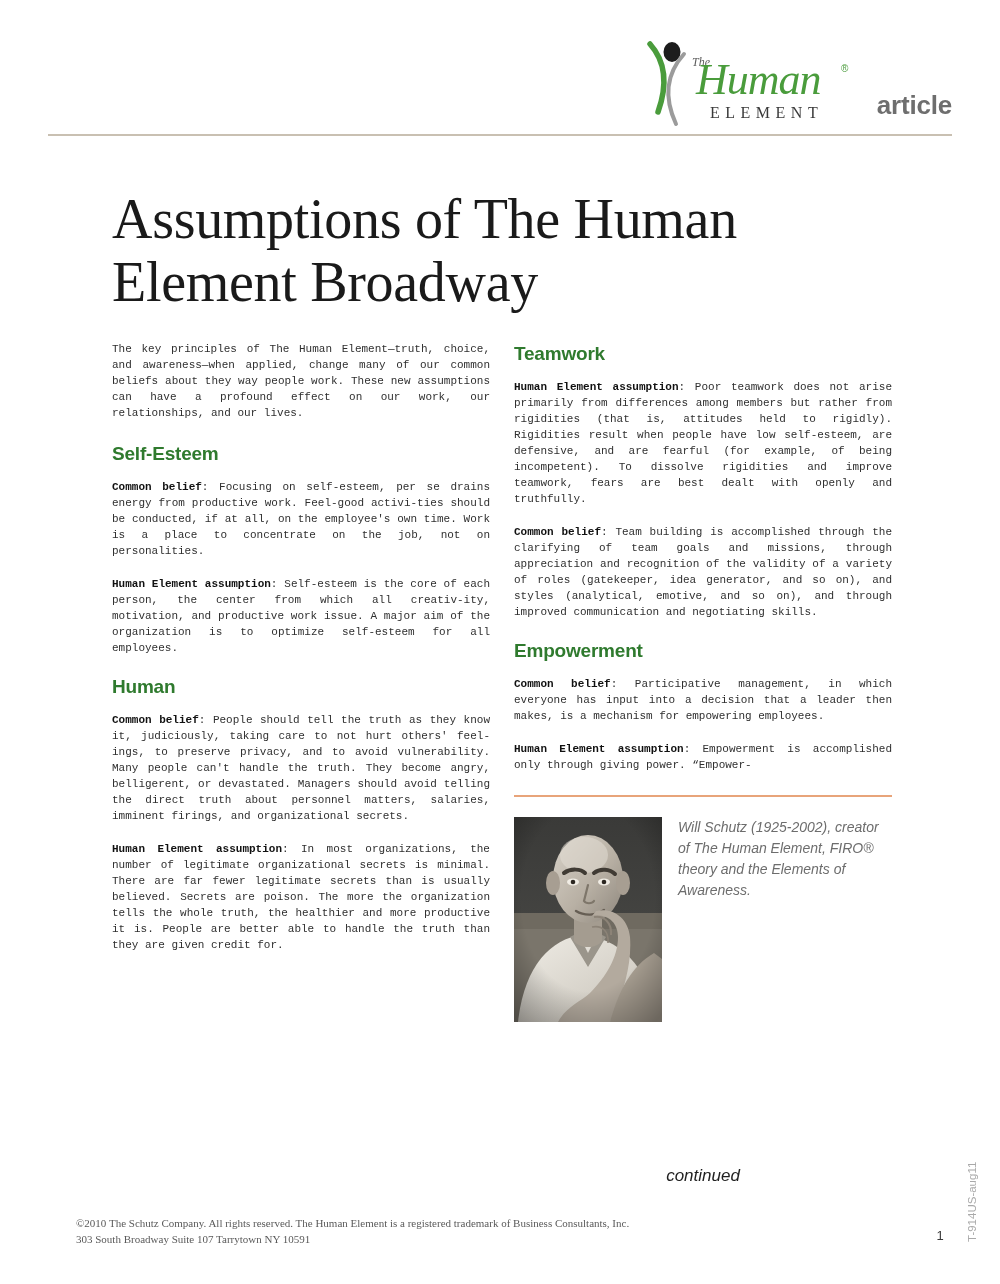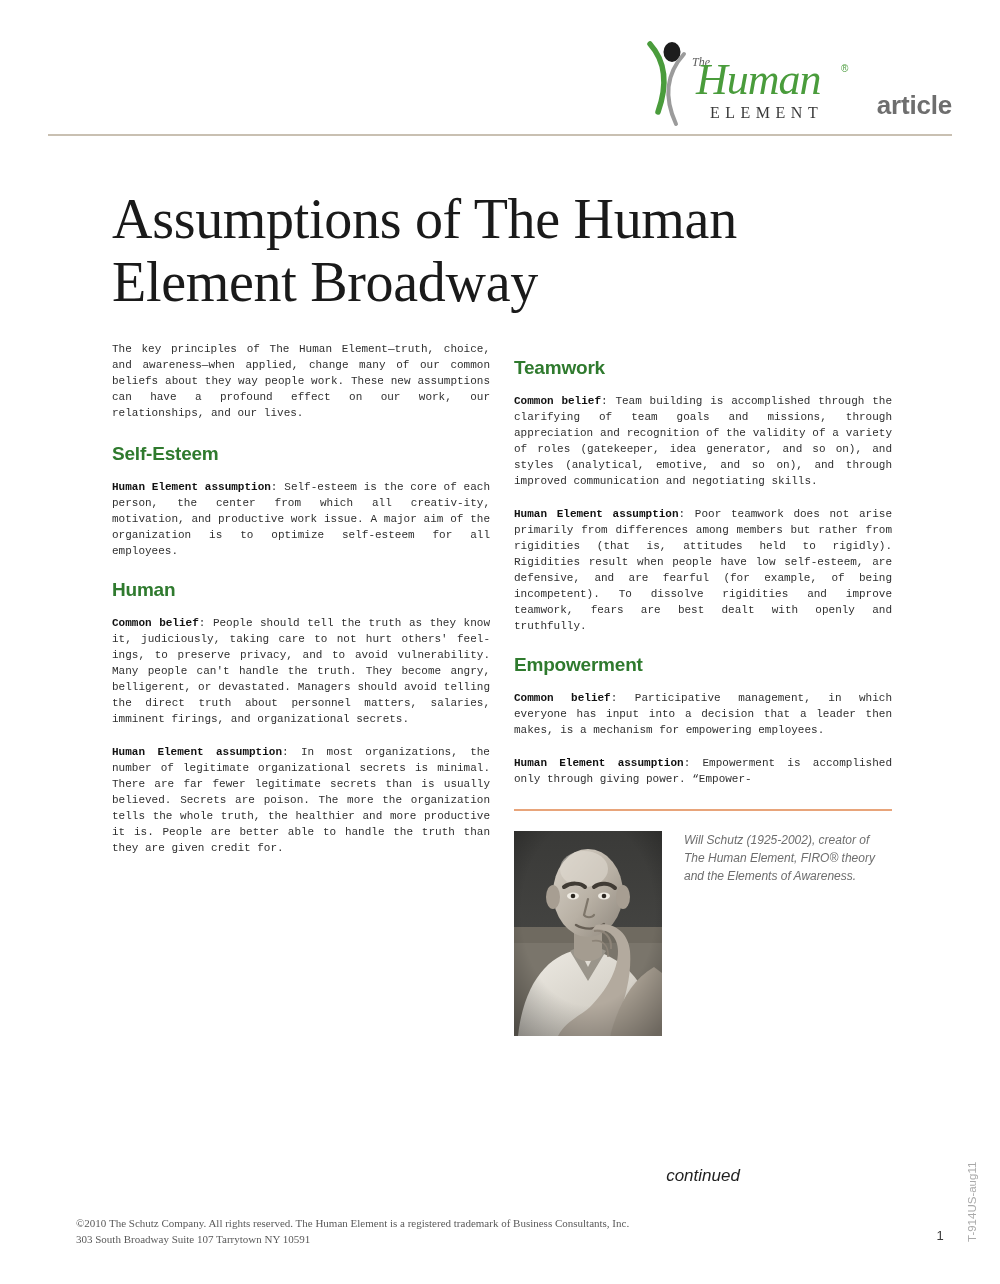--- a/index.html
+++ b/index.html
@@ -118,24 +118,24 @@
   .photo {
     width: 148px;
     height: 205px;
     flex: 0 0 148px;
     position: relative;
     overflow: hidden;
     background: #4a4a4a;
   }
   .photo svg { display: block; }
   .caption {
-    margin-left: 22px;
+    margin-left: 16px;
     font-family: "Liberation Sans", sans-serif;
     font-style: italic;
-    font-size: 12px;
+    font-size: 14px;
     line-height: 1.5;
     color: #6d6d6d;
   }
 
   
   .continued {
     position: absolute;
     left: 514px;
     top: 1166px;
     width: 378px;
@@ -211,39 +211,42 @@
     <div class="header-rule"></div>
   </div>
 
   <h1 class="title">Assumptions of The Human Element Broadway</h1>
 
   <div class="col col-left">
     <p class="body">The key principles of The Human Element—truth, choice, and awareness—when applied, change many of our common beliefs about they way people work. These new assumptions can have a profound effect on our work, our relationships, and our lives.</p>
 
     <h2 class="section first">Self-Esteem</h2>
     <p class="body">
+      <b>Common belief</b><span>: Focusing on self-esteem, per se drains energy from productive work. Feel-good activi-ties should be conducted, if at all, on the employee's own time. Work is a place to concentrate on the job, not on personalities.</span>
+    </p>
+    <p class="body">
       <b>Human Element assumption</b><span>: Self-esteem is the core of each person, the center from which all creativ-ity, motivation, and productive work issue. A major aim of the organization is to optimize self-esteem for all employees.</span>
     </p>
 
     <h2 class="section">Human</h2>
     <p class="body">
       <b>Common belief</b><span>: People should tell the truth as they know it, judiciously, taking care to not hurt others' feel-ings, to preserve privacy, and to avoid vulnerability. Many people can't handle the truth. They become angry, belligerent, or devastated. Managers should avoid telling the direct truth about personnel matters, salaries, imminent firings, and organizational secrets.</span>
     </p>
     <p class="body last">
       <b>Human Element assumption</b><span>: In most organizations, the number of legitimate organizational secrets is minimal. There are far fewer legitimate secrets than is usually believed. Secrets are poison. The more the organization tells the whole truth, the healthier and more productive it is. People are better able to handle the truth than they are given credit for.</span>
     </p>
   </div>
 
   <div class="col col-right">
-    <h2 class="section first" style="margin-top:16px">Teamwork</h2>
+    <h2 class="section first" style="margin-top:2px">Teamwork</h2>
+    <p class="body">
+      <b>Human Element assumption</b><span>: Poor teamwork does not arise primarily from differences among members but rather from rigidities (that is, attitudes held to rigidly). Rigidities result when people have low self-esteem, are defensive, and are fearful (for example, of being incompetent). To dissolve rigidities and improve teamwork, fears are best dealt with openly and truthfully.</span>
+    </p>
     <p class="body">
       <b>Common belief</b><span>: Team building is accomplished through the clarifying of team goals and missions, through appreciation and recognition of the validity of a variety of roles (gatekeeper, idea generator, and so on), and styles (analytical, emotive, and so on), and through improved communication and negotiating skills.</span>
-    </p>
-    <p class="body">
-      <b>Human Element assumption</b><span>: Poor teamwork does not arise primarily from differences among members but rather from rigidities (that is, attitudes held to rigidly). Rigidities result when people have low self-esteem, are defensive, and are fearful (for example, of being incompetent). To dissolve rigidities and improve teamwork, fears are best dealt with openly and truthfully.</span>
     </p>
 
     <h2 class="section">Empowerment</h2>
     <p class="body">
       <b>Common belief</b><span>: Participative management, in which everyone has input into a decision that a leader then makes, is a mechanism for empowering employees.</span>
     </p>
     <p class="body last">
       <b>Human Element assumption</b><span>: Empowerment is accomplished only through giving power. “Empower-</span>
     </p>
 

